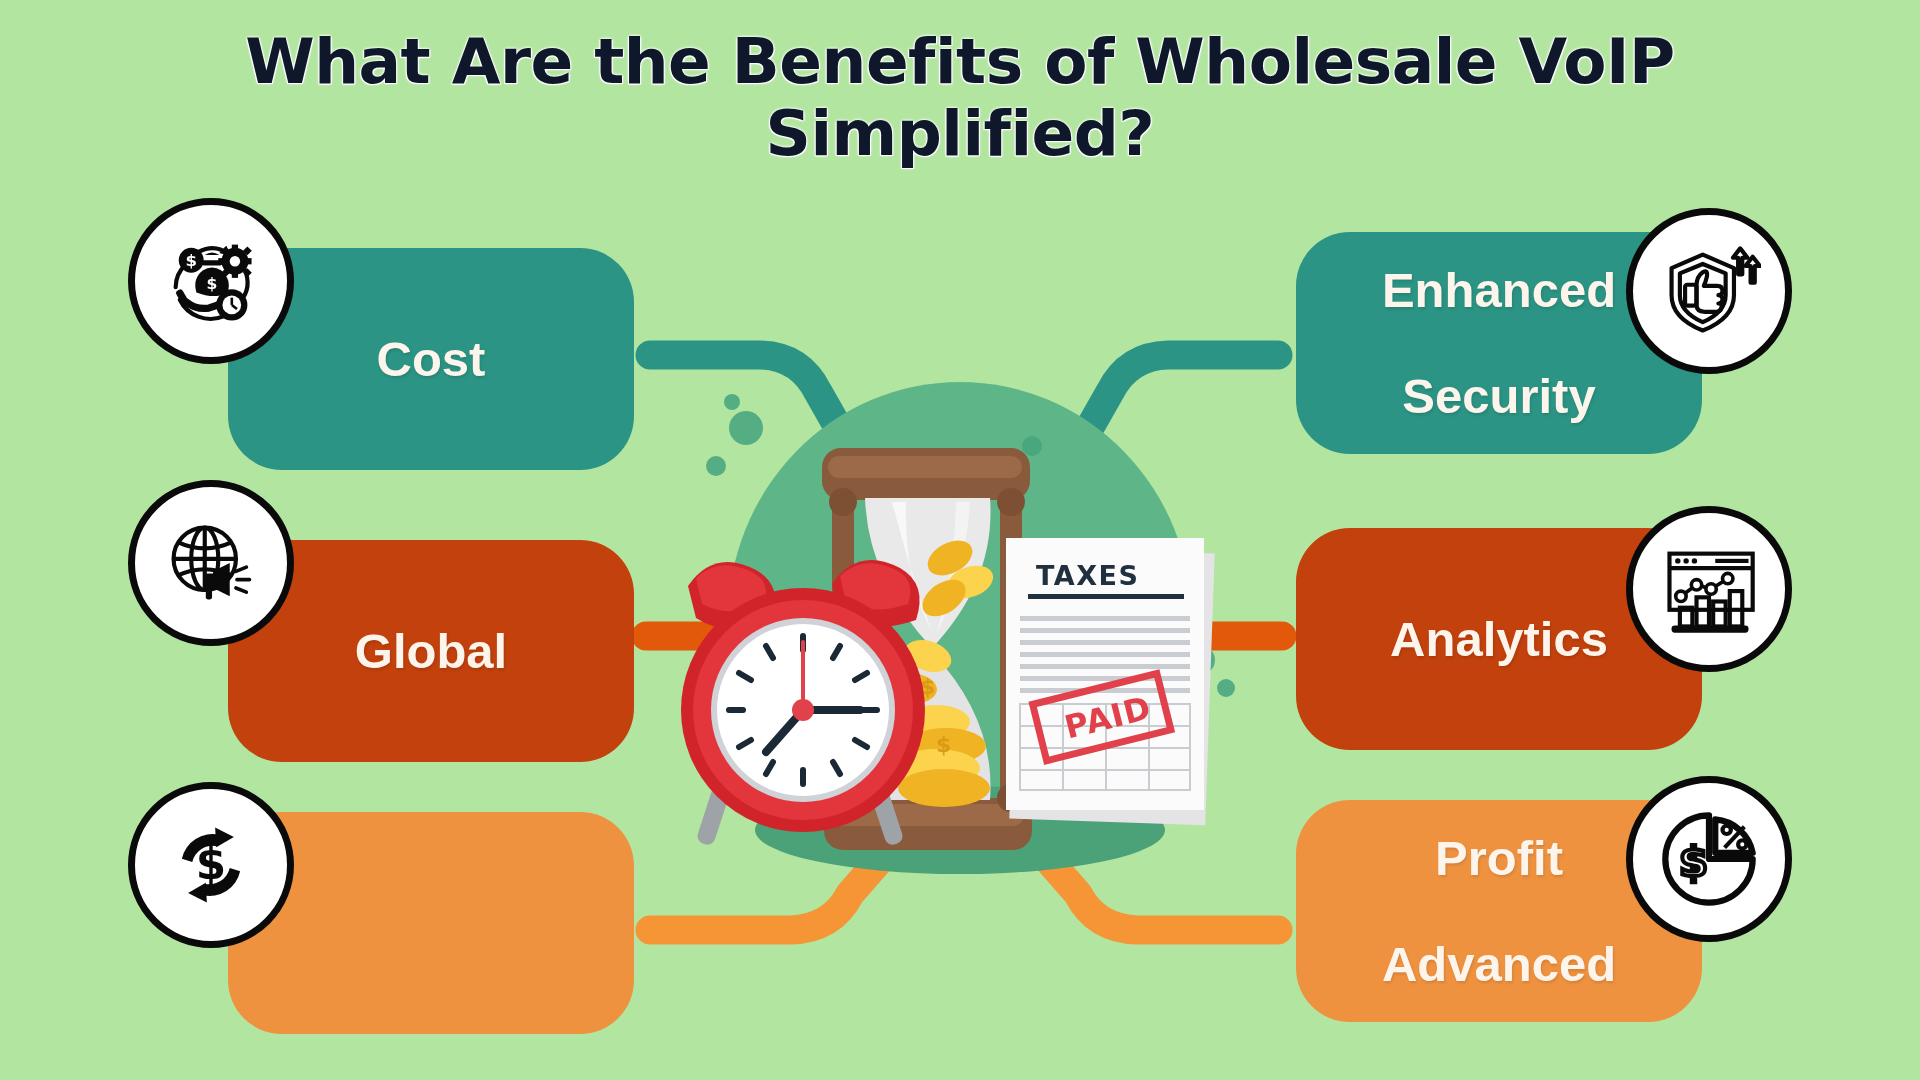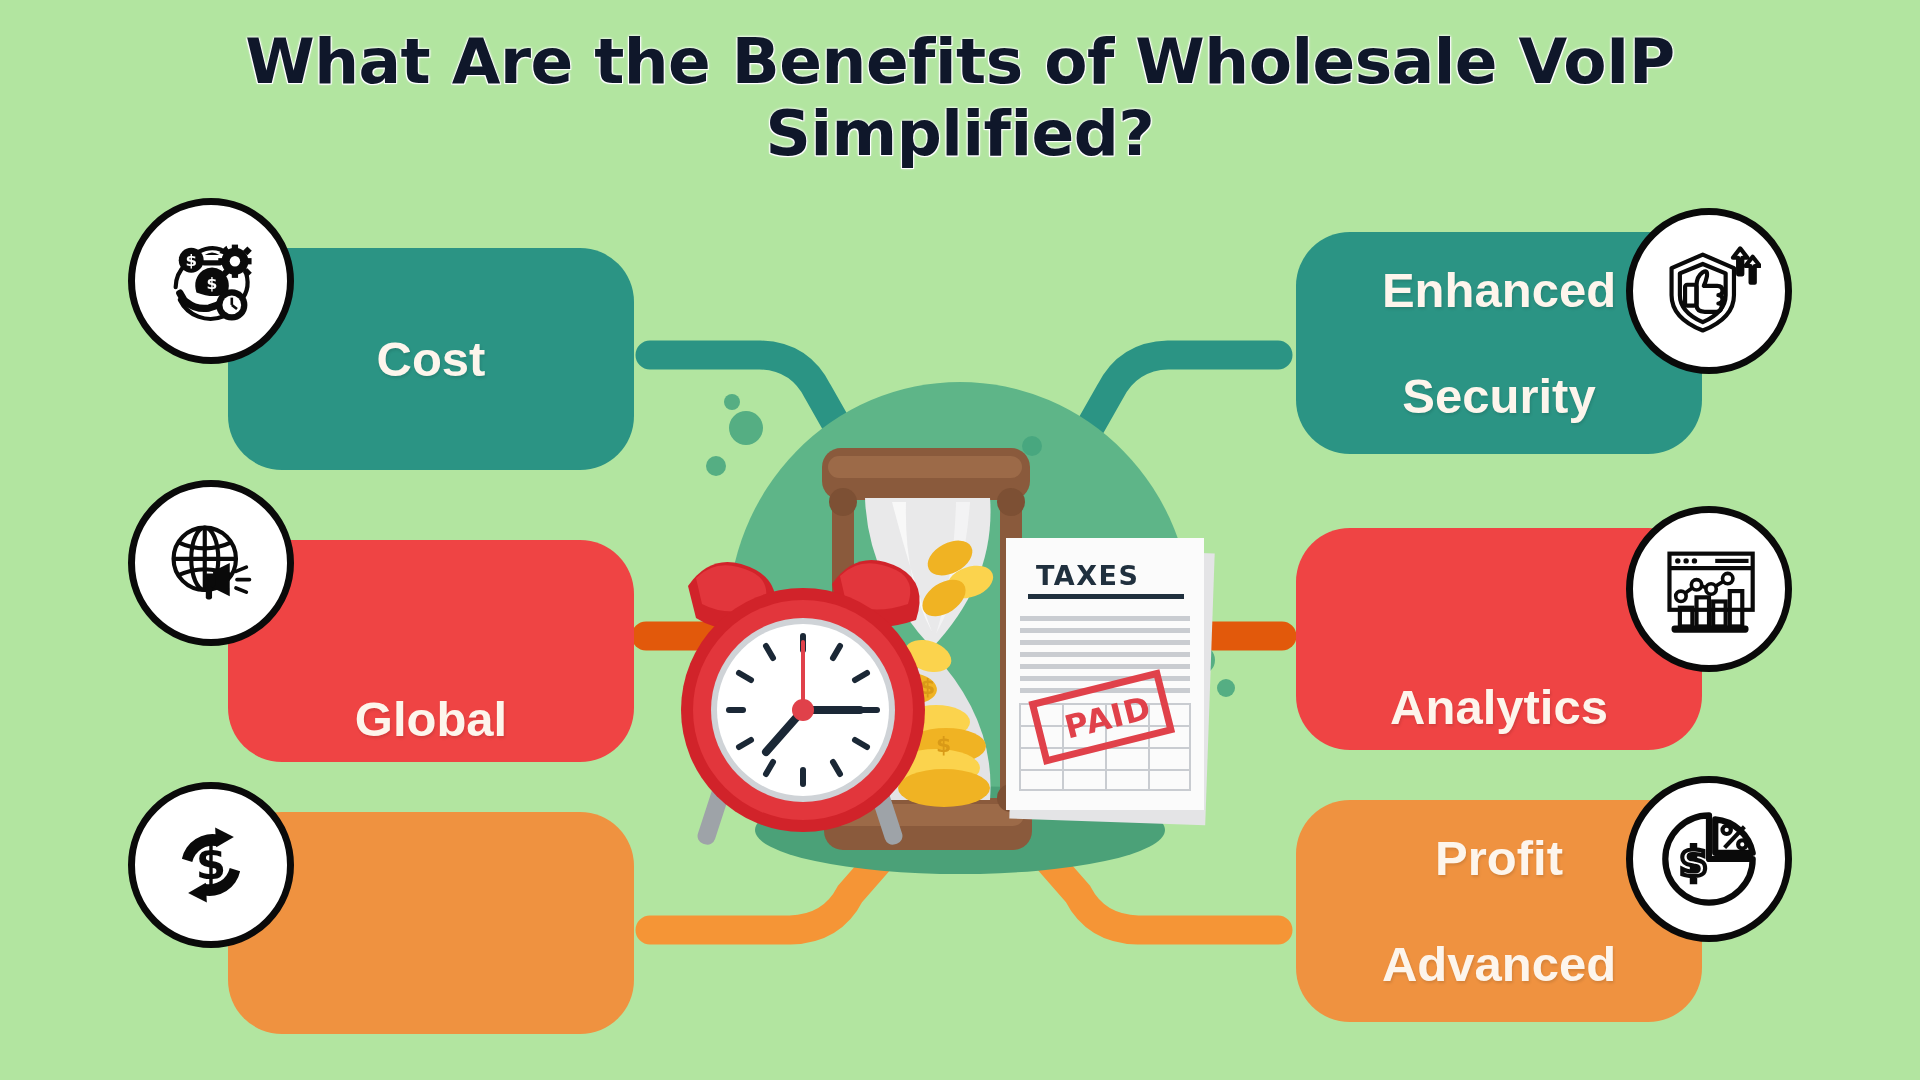--- a/index.html
+++ b/index.html
@@ -55,21 +55,21 @@
   .card-right { left:1296px; width:406px; }
 
   .card.row1 { top:248px;  height:222px; }
   .card.row2 { top:540px;  height:222px; }
   .card.row3 { top:812px;  height:222px; }
   .card-right.row1 { top:232px;align-items:center; }
   .card-right.row2 { top:528px; }
   .card-right.row3 { top:800px; }
 
   .c-teal   { background:#2b9484; }
-  .c-dorange{ background:#ef4444;justify-content:flex-end; }
+  .c-dorange{ background:#c2410c; }
   .c-lorange{ background:#ef9240; }
 
   .card .l1, .card .l2 { display:block; }
 
   
   .badge {
     position:absolute;
     width:166px; height:166px;
     border-radius:50%;
     background:#ffffff;

